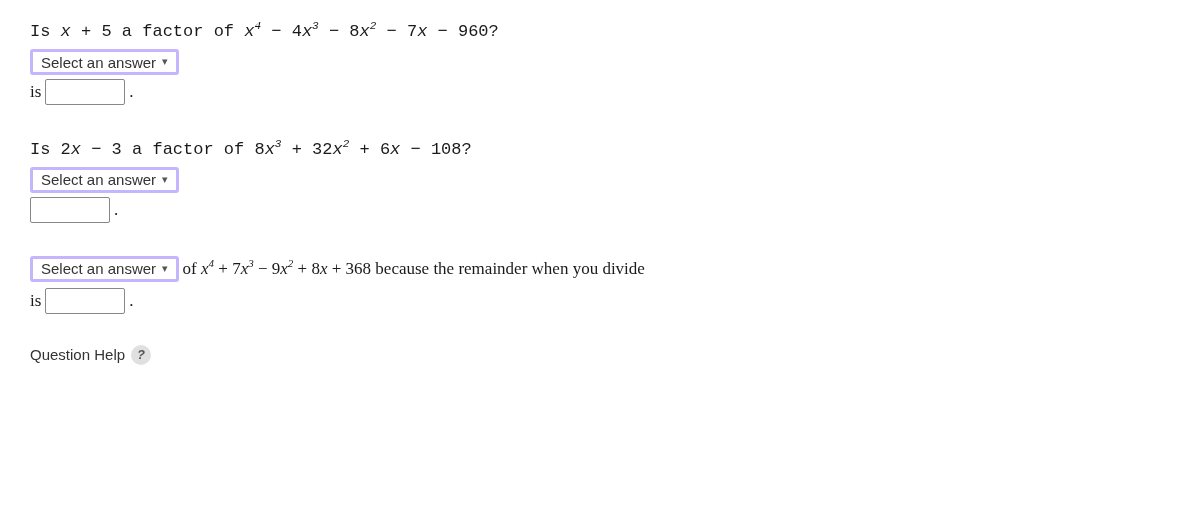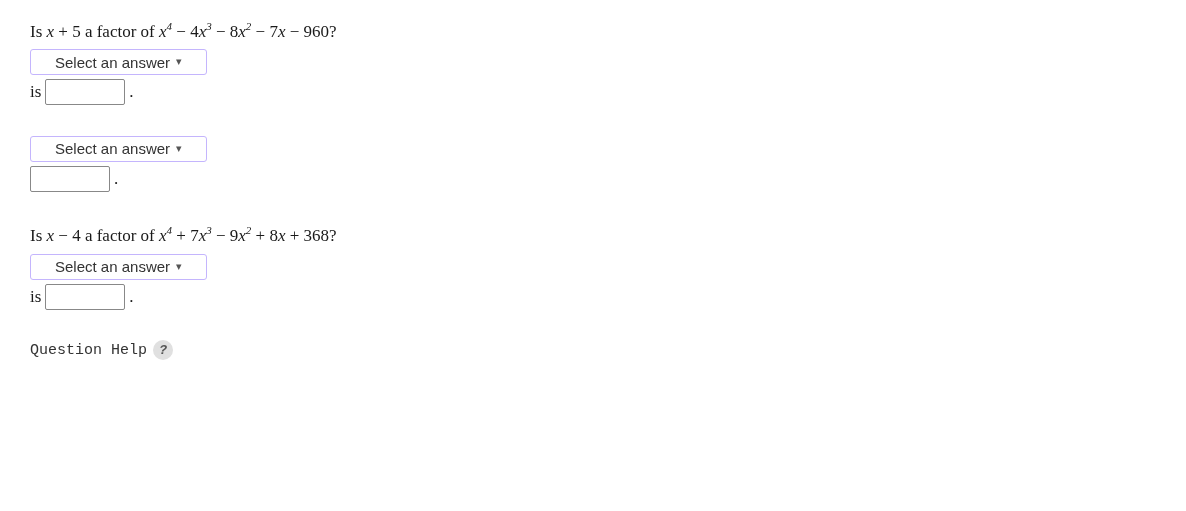--- a/index.html
+++ b/index.html
@@ -20,20 +20,21 @@
     }
 
     .question-block {
       margin-bottom: 28px;
     }
 
     .question-line {
       line-height: 1.6;
       margin-bottom: 4px;
       font-size: 17px;
+      font-family: Liberation Mono, monospace;
     }
 
     .answer-line {
       display: flex;
       align-items: center;
       flex-wrap: wrap;
       line-height: 1.8;
       font-size: 17px;
       gap: 4px;
     }
@@ -44,23 +45,23 @@
       flex-wrap: wrap;
       line-height: 1.8;
       font-size: 17px;
       gap: 4px;
       margin-top: 2px;
     }
 
     .select-dropdown {
       display: inline-flex;
       align-items: center;
-      border: 1px solid #c4b5fd;
+      border: 3px solid #c4b5fd;
       border-radius: 3px;
-      padding: 2px 24px;
+      padding: 2px 8px;
       font-size: 15px;
       font-family: Arial, sans-serif;
       background: #fff;
       cursor: pointer;
       white-space: nowrap;
       color: #333;
       height: 26px;
     }
 
     .select-dropdown .chevron {
@@ -88,21 +89,21 @@
       vertical-align: super;
       font-style: italic;
     }
 
     .question-help {
       display: flex;
       align-items: center;
       gap: 6px;
       font-size: 15px;
       color: #333;
-      font-family: Liberation Mono, monospace;
+      font-family: Liberation Sans, sans-serif;
       margin-top: 4px;
     }
 
     .help-icon {
       width: 20px;
       height: 20px;
       border-radius: 50%;
       background: #e0e0e0;
       display: inline-flex;
       align-items: center;
@@ -128,41 +129,42 @@
     </span>
   </div>
   <div class="continuation-line">
     <span>is</span>
     <span class="answer-box"></span>
     <span>.</span>
   </div>
 </div>
 
 <div class="question-block">
+  <div class="question-line">
+    <span>Is 2<span class="math">x</span> − 3 a factor of 8<span class="math">x</span><sup>3</sup> + 32<span class="math">x</span><sup>2</sup> + 6<span class="math">x</span> − 108?</span>
+  </div>
   <div class="answer-line">
     <span class="select-dropdown">
       <span>Select an answer</span>
       <span class="chevron">▾</span>
     </span>
   </div>
   <div class="continuation-line">
     <span class="answer-box"></span>
     <span>.</span>
   </div>
 </div>
 
 <div class="question-block">
-  <div class="question-line">
-    <span>Is <span class="math">x</span> − 4 a factor of <span class="math">x</span><sup>4</sup> + 7<span class="math">x</span><sup>3</sup> − 9<span class="math">x</span><sup>2</sup> + 8<span class="math">x</span> + 368?</span>
-  </div>
   <div class="answer-line">
     <span class="select-dropdown">
       <span>Select an answer</span>
       <span class="chevron">▾</span>
     </span>
+    <span> of <span class="math">x</span><sup>4</sup> + 7<span class="math">x</span><sup>3</sup> − 9<span class="math">x</span><sup>2</sup> + 8<span class="math">x</span> + 368 because the remainder when you divide</span>
   </div>
   <div class="continuation-line">
     <span>is</span>
     <span class="answer-box"></span>
     <span>.</span>
   </div>
 </div>
 
 <div class="question-help">
   <span>Question Help</span>

